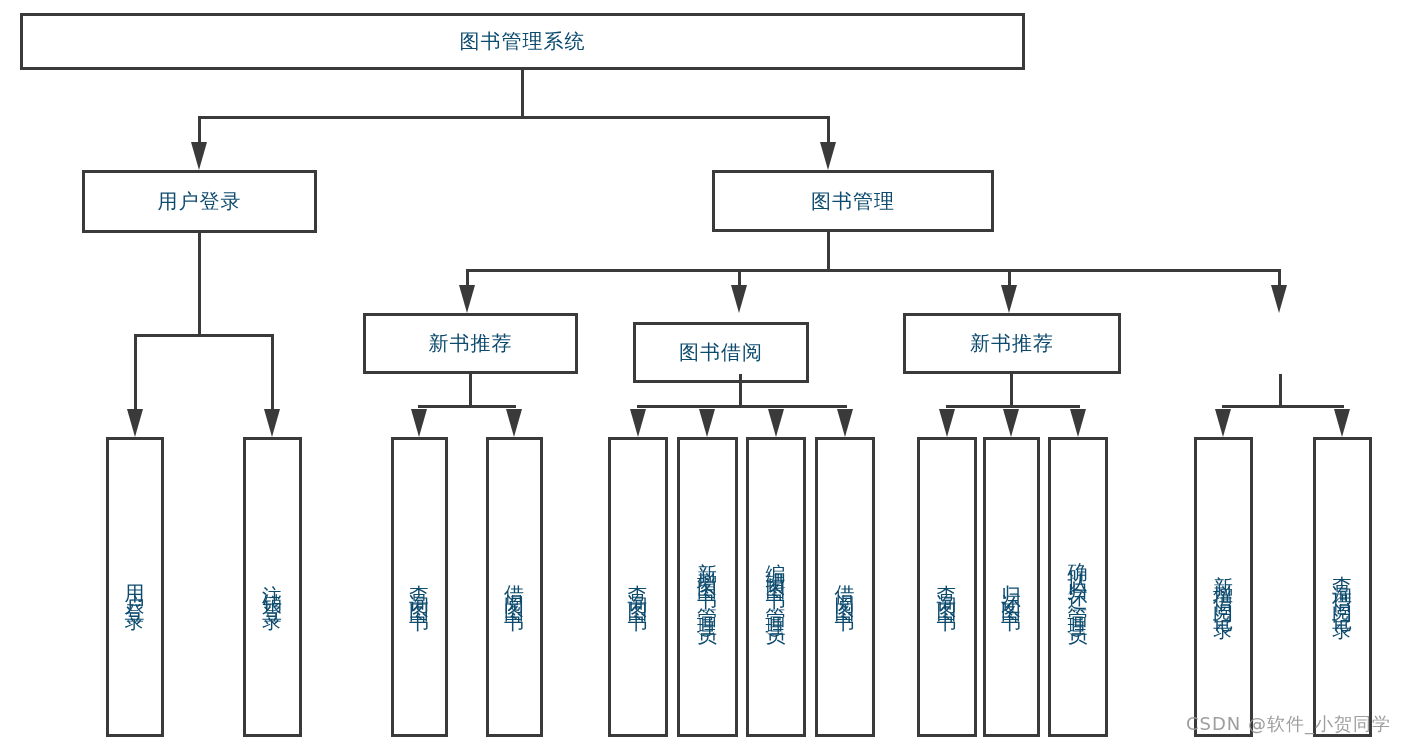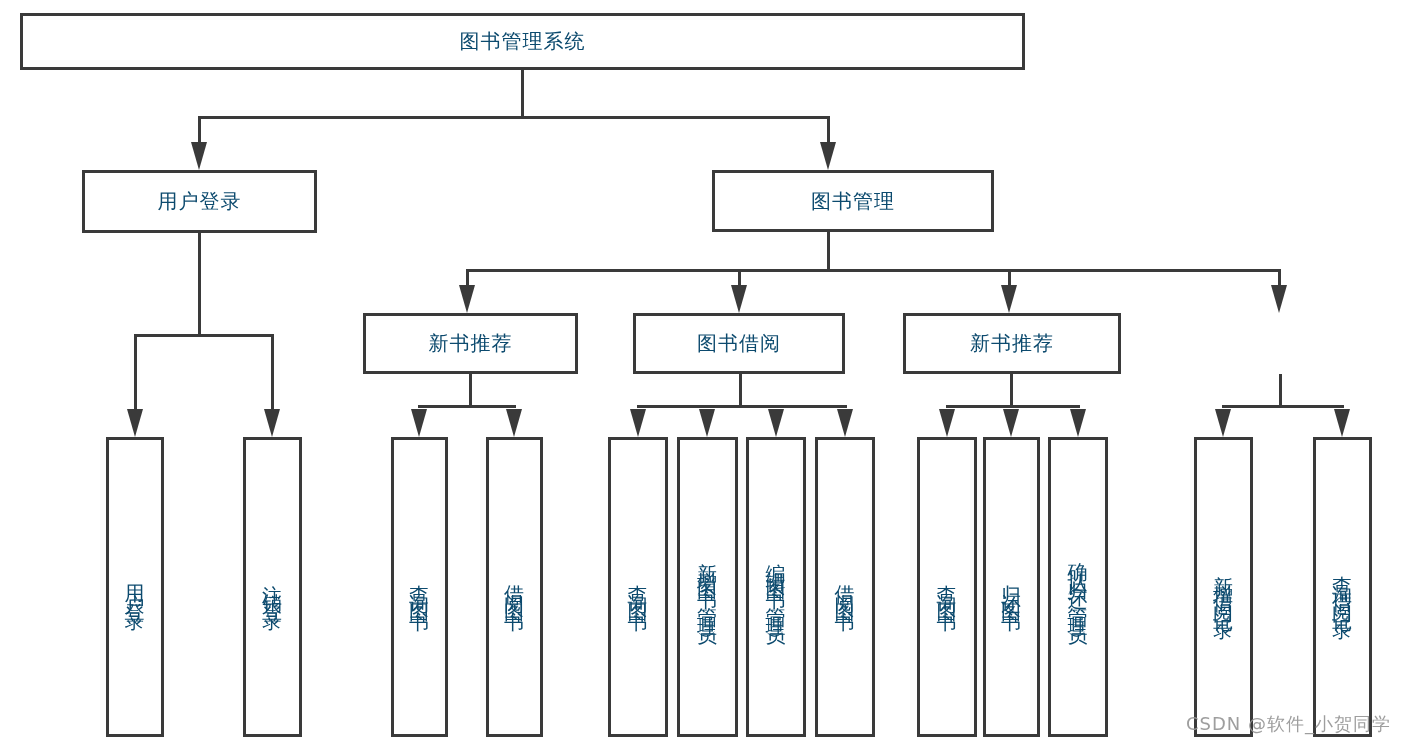--- a/index.html
+++ b/index.html
@@ -56,21 +56,21 @@
   <div class="line" style="left:466px;top:269px;width:3px;height:22px;"></div>
   <div class="line" style="left:738px;top:269px;width:3px;height:22px;"></div>
   <div class="line" style="left:1008px;top:269px;width:3px;height:22px;"></div>
   <div class="line" style="left:1278px;top:269px;width:3px;height:22px;"></div>
   <div class="arrow" style="left:459px;top:285px;"></div>
   <div class="arrow" style="left:731px;top:285px;"></div>
   <div class="arrow" style="left:1001px;top:285px;"></div>
   <div class="arrow" style="left:1271px;top:285px;"></div>
 
   <div class="box h" style="left:363px;top:313px;width:215px;height:61px;">新书推荐</div>
-  <div class="box h" style="left:633px;top:313px;width:212px;height:61px;">图书借阅</div>
+  <div class="box h" style="left:633px;top:322px;width:176px;height:61px;">图书借阅</div>
   <div class="box h" style="left:903px;top:313px;width:218px;height:61px;">新书推荐</div>
 
   <div class="line" style="left:469px;top:374px;width:3px;height:33px;"></div>
   <div class="line" style="left:418px;top:405px;width:98px;height:3px;"></div>
   <div class="arrow" style="left:411px;top:409px;"></div>
   <div class="arrow" style="left:506px;top:409px;"></div>
 
   <div class="line" style="left:739px;top:374px;width:3px;height:33px;"></div>
   <div class="line" style="left:637px;top:405px;width:210px;height:3px;"></div>
   <div class="arrow" style="left:630px;top:409px;"></div>

